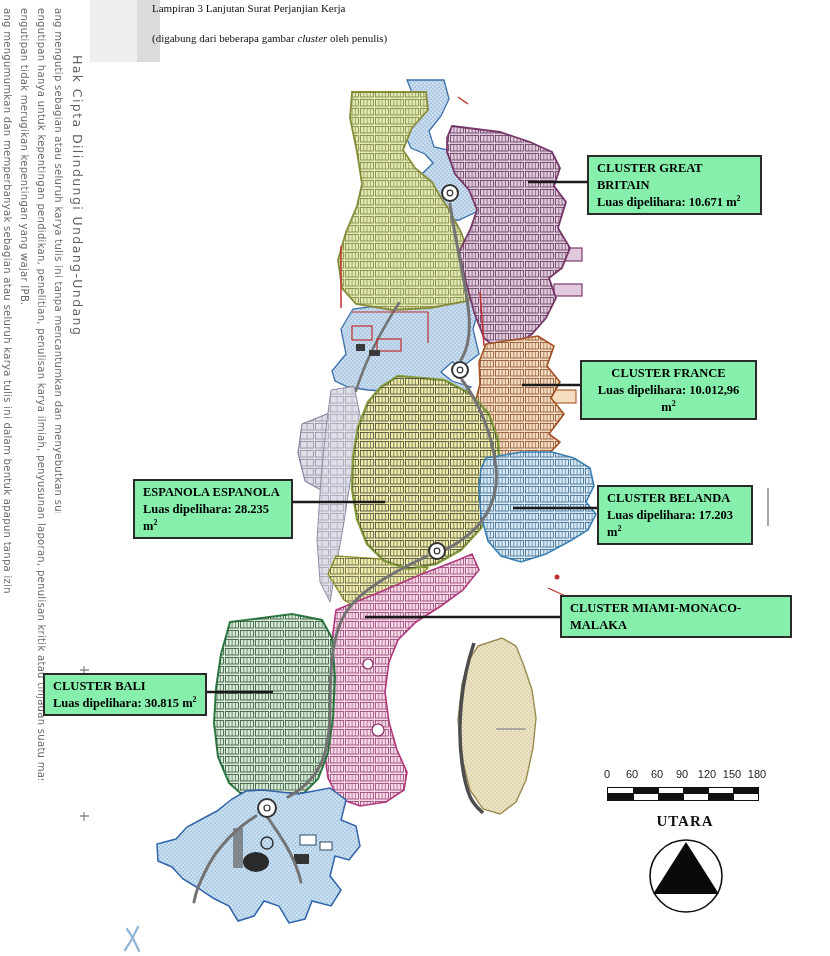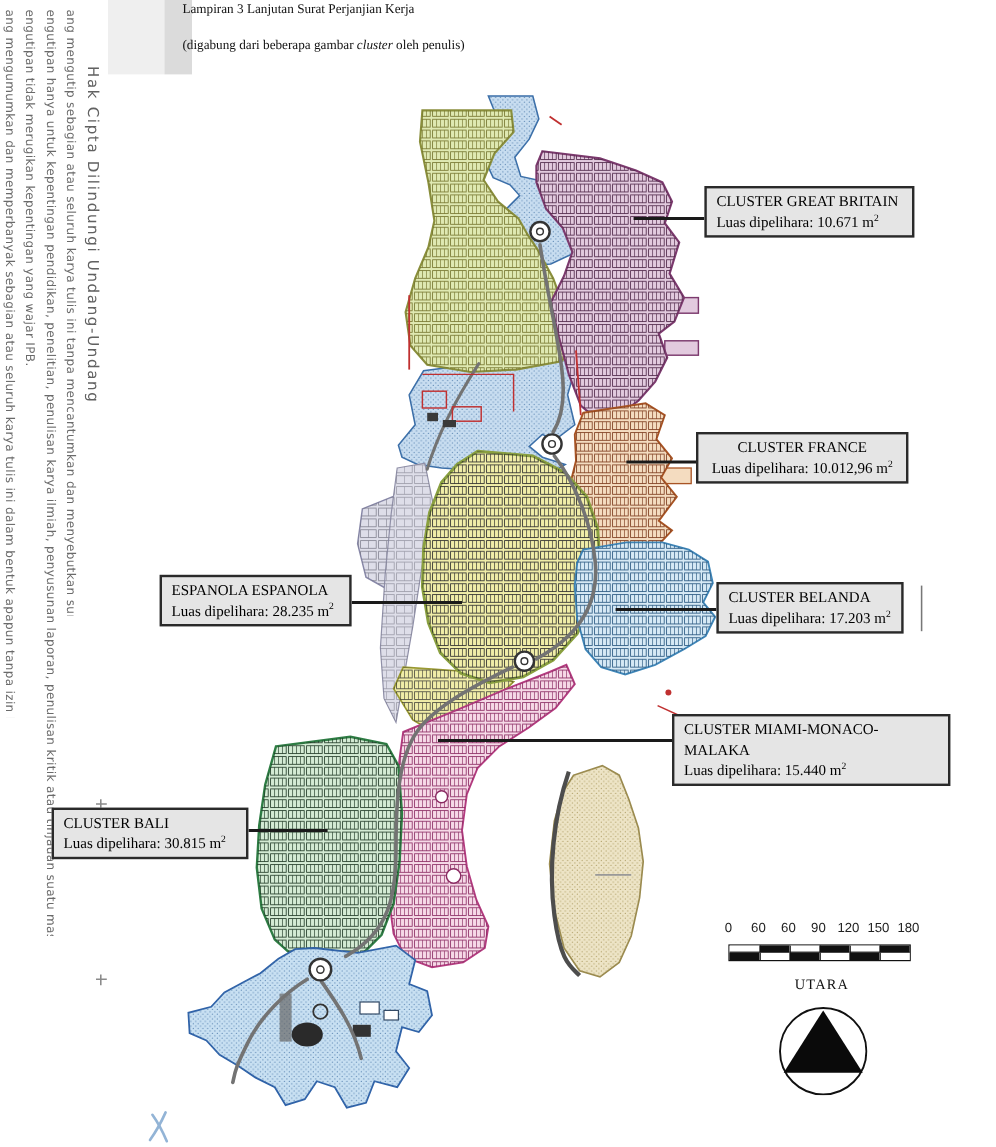--- a/index.html
+++ b/index.html
@@ -11,38 +11,38 @@
       font-family:"DejaVu Sans",sans-serif;color:#6a6a6a;font-size:10px;letter-spacing:.3px;z-index:1;}
   .wm.head{font-size:12.5px;letter-spacing:1.4px;color:#616161;}
 
   .grayblock{position:absolute;z-index:0;}
 
   
   .title-line{position:absolute;left:152px;font-size:11px;color:#111;z-index:2;}
   .italic{font-style:italic;}
 
   
-  .cbox{position:absolute;background:#e5e5e5;border:2px solid #2a2a2a;box-sizing:border-box;
-        padding:3px 8px 2px 8px;z-index:5;font-weight:normal;font-size:12.5px;line-height:17px;color:#000;}
+  .cbox{position:absolute;background:#86efac;border:2px solid #2a2a2a;box-sizing:border-box;
+        padding:3px 8px 2px 8px;z-index:5;font-weight:bold;font-size:12.5px;line-height:17px;color:#000;}
   .cbox sup{font-size:8px;line-height:0;}
 
   
   #scale-ticks{position:absolute;left:600px;top:768px;width:164px;height:14px;z-index:4;
       font-family:"Liberation Sans",sans-serif;font-size:11px;color:#222;}
   #scale-ticks span{position:absolute;transform:translateX(-50%);top:0;}
   #scale-bar{position:absolute;left:607px;top:787px;width:150px;height:12px;border:1px solid #111;
       display:grid;grid-template-columns:repeat(6,1fr);grid-template-rows:1fr 1fr;z-index:4;}
   #scale-bar .c{border-left:1px solid #111;}
   #scale-bar .c:nth-child(6n+1){border-left:none;}
   #scale-bar .r1{border-bottom:1px solid #111;}
   .b{background:#111;} .w{background:#fff;}
 
   
-  #utara{position:absolute;left:640px;top:813px;width:90px;text-align:center;font-weight:normal;
-         font-size:12px;letter-spacing:1px;color:#111;z-index:4;}
+  #utara{position:absolute;left:640px;top:813px;width:90px;text-align:center;font-weight:bold;
+         font-size:15px;letter-spacing:1px;color:#111;z-index:4;}
   #compass{position:absolute;left:649px;top:839px;z-index:4;}
 
   #map-svg{position:absolute;left:0;top:0;z-index:3;}
 </style>
 </head>
 <body>
 
 <div id="page">
 
   <div class="grayblock" style="left:90px;top:0;width:47px;height:62px;background:#efefef;"></div>
@@ -287,21 +287,20 @@
   <div class="cbox" style="left:133px;top:479px;width:160px;">
     <div>ESPANOLA ESPANOLA</div>
     <div><span>Luas dipelihara: 28.235 m</span><sup>2</sup></div>
   </div>
   <div class="cbox" style="left:597px;top:485px;width:156px;">
     <div>CLUSTER BELANDA</div>
     <div><span>Luas dipelihara: 17.203 m</span><sup>2</sup></div>
   </div>
   <div class="cbox" style="left:560px;top:595px;width:232px;">
     <div>CLUSTER MIAMI-MONACO-MALAKA</div>
-    <div><span>Luas dipelihara: 15.440 m</span><sup>2</sup></div>
   </div>
   <div class="cbox" style="left:43px;top:673px;width:164px;">
     <div>CLUSTER BALI</div>
     <div><span>Luas dipelihara: 30.815 m</span><sup>2</sup></div>
   </div>
 
   <div id="scale-ticks">
     <span style="left:7px">0</span>
     <span style="left:32px">60</span>
     <span style="left:57px">60</span>

